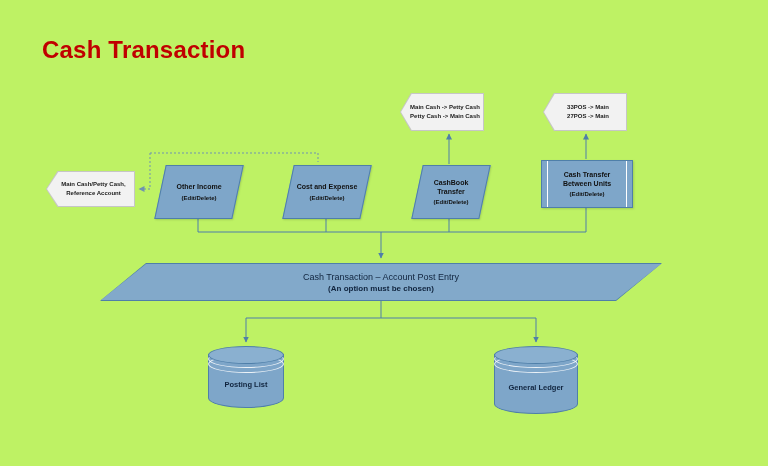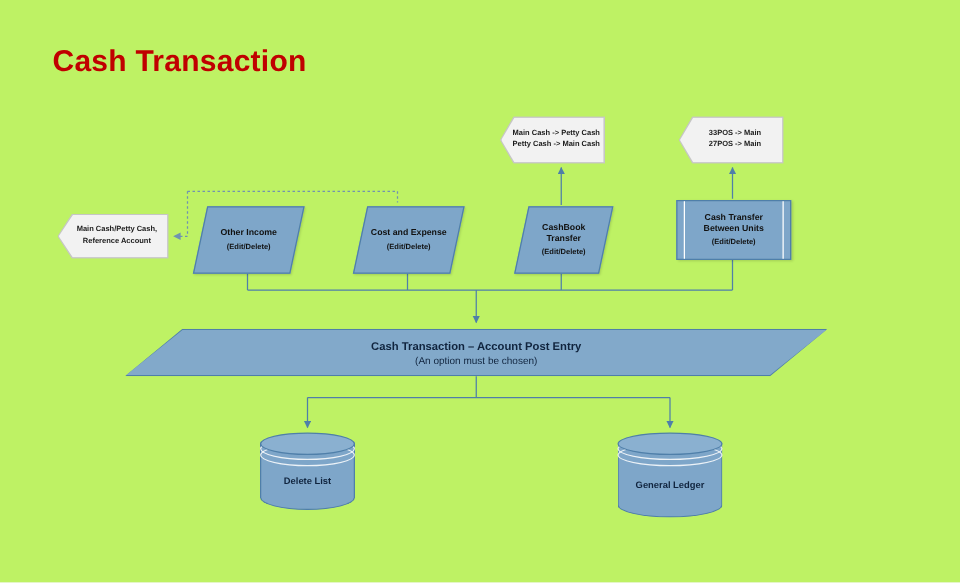--- a/index.html
+++ b/index.html
@@ -45,22 +45,22 @@
 
   
   .bigp { position:absolute; }
   .bigp-border { position:absolute; inset:0; background:#4F7FA9;
     clip-path:polygon(46px 0, 100% 0, calc(100% - 46px) 100%, 0 100%);
     filter:drop-shadow(2px 2px 1.5px rgba(130,130,130,0.55)); }
   .bigp-fill { position:absolute; inset:1px; background:#82A9CA;
     clip-path:polygon(45px 0, 100% 0, calc(100% - 45px) 100%, 0 100%); }
   .bigp-text { position:absolute; inset:0; display:flex; flex-direction:column;
     align-items:center; justify-content:center; gap:2px; text-align:center; color:#10243e; }
-  .bp1 { font-size:9px; font-weight:bold; }
-  .bp2 { font-size:8px; font-weight:normal; }
+  .bp1 { font-size:9px; font-weight:normal; }
+  .bp2 { font-size:8px; font-weight:bold; }
 
   
   .cylinder { position:absolute; }
   .cyl-body { position:absolute; left:0; right:0; top:8px; bottom:0; background:#7EA6C9;
     border:1px solid #4F7FA9; border-top:none;
     border-radius:0 0 50% 50% / 0 0 10px 10px; }
   .cyl-arc { position:absolute; left:0; right:0; height:16px; border:1px solid rgba(255,255,255,0.85);
     border-radius:50%; background:transparent; }
   .arc1 { top:9px; } .arc2 { top:4px; }
   .cyl-top { position:absolute; left:0; right:0; top:0; height:16px; background:#8AB0D0;
@@ -160,21 +160,21 @@
       <div class="bp1">Cash Transaction – Account Post Entry</div>
       <div class="bp2">(An option must be chosen)</div>
     </div>
   </div>
 
   <div class="cylinder" style="left:208px;top:346px;width:76px;height:62px;">
     <div class="cyl-body"></div>
     <div class="cyl-arc arc1"></div>
     <div class="cyl-arc arc2"></div>
     <div class="cyl-top"></div>
-    <div class="cyl-label">Delete List</div>
+    <div class="cyl-label">Posting List</div>
   </div>
 
   <div class="cylinder" style="left:494px;top:346px;width:84px;height:68px;">
     <div class="cyl-body"></div>
     <div class="cyl-arc arc1"></div>
     <div class="cyl-arc arc2"></div>
     <div class="cyl-top"></div>
     <div class="cyl-label">General Ledger</div>
   </div>
 

